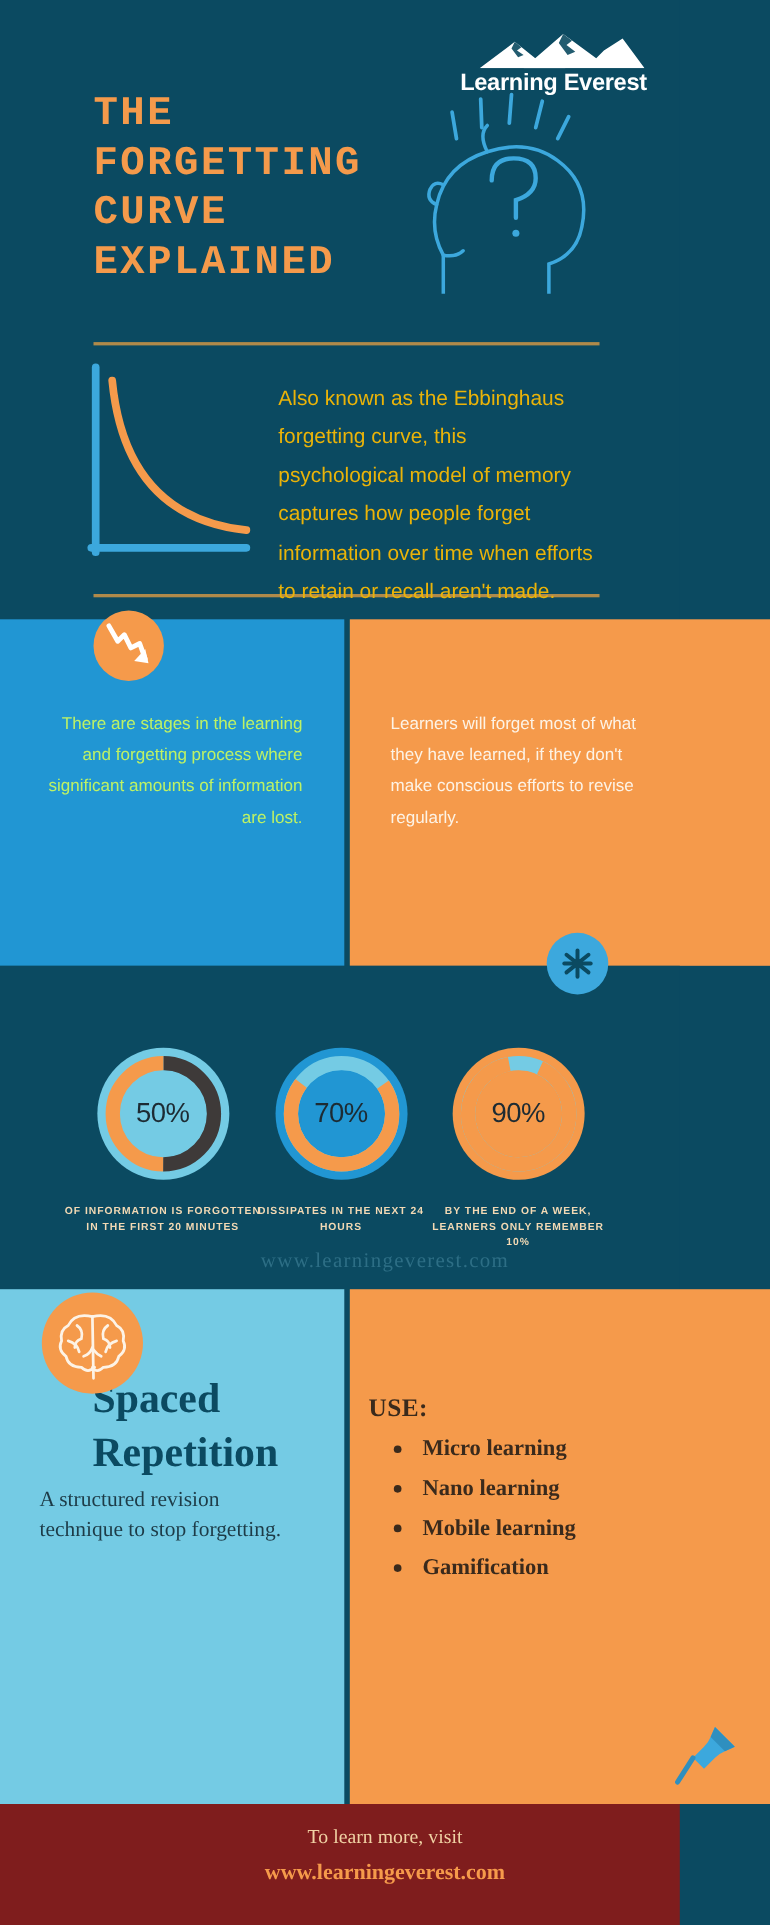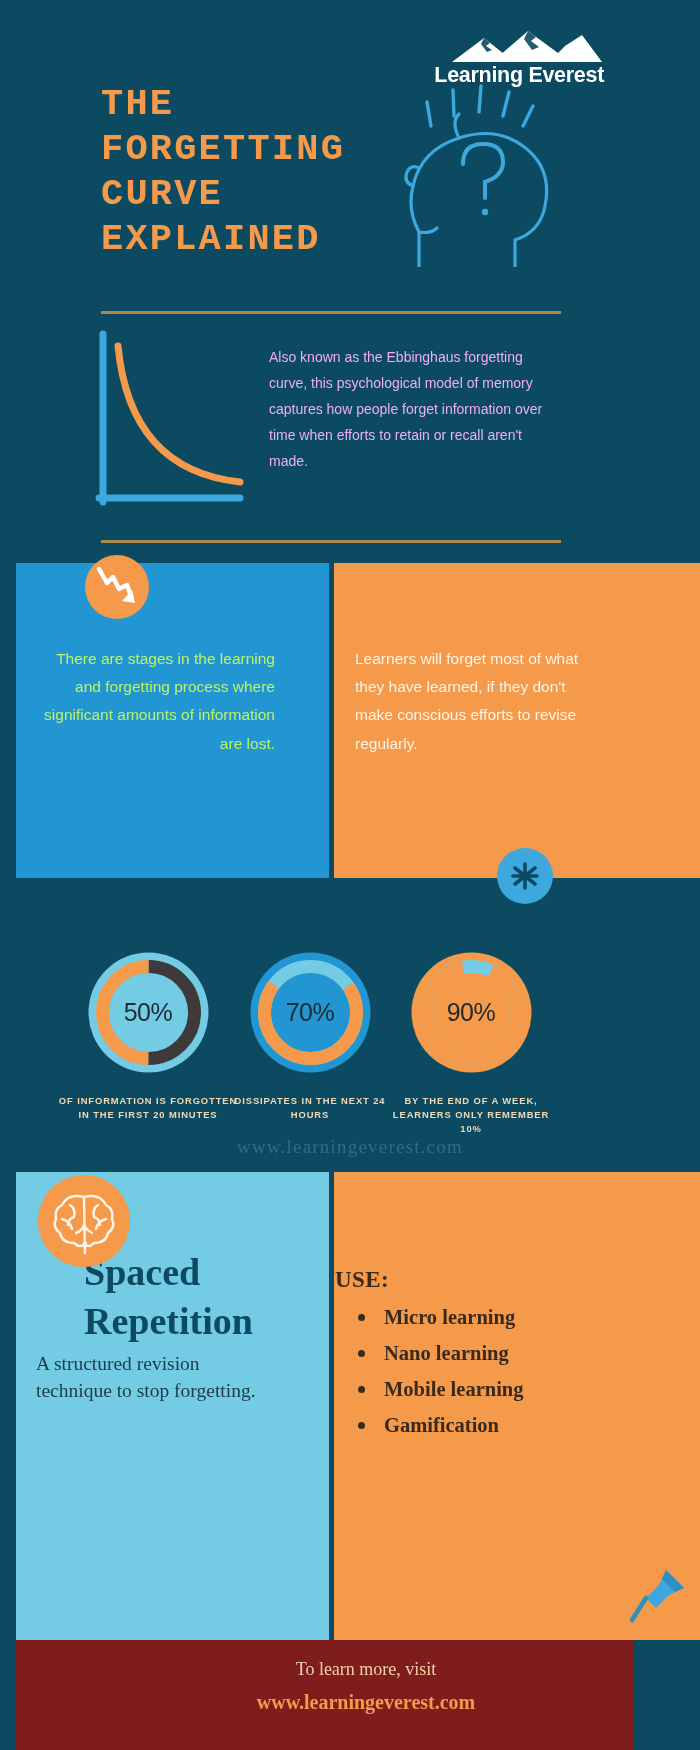--- a/index.html
+++ b/index.html
@@ -4,21 +4,21 @@
 <style>
   * { margin:0; padding:0; box-sizing:border-box; }
   html,body { background:#0b4a61; }
   body {
     width:700px; height:1750px; position:relative; overflow:hidden;
     font-family:"Liberation Sans", sans-serif;
     background:#0b4a61;
   }
 
   
-  .band { position:absolute; left:16px; width:618px; }
+  .band { position:absolute; left:0; width:618px; }
 
   
   #header { top:0; height:563px; background:#0b4a61; }
 
   #logo { position:absolute; right:30px; top:30px; width:200px; height:58px; }
   #logo .mtn { position:absolute; left:28px; top:0; width:170px; height:32px; }
   #logo .wordmark {
     position:absolute; left:0; bottom:0; width:200px;
     color:#ffffff; font-size:21.5px; font-weight:bold; letter-spacing:-0.3px;
     text-align:right; white-space:nowrap;
@@ -33,21 +33,21 @@
   #head-illustration { position:absolute; left:385px; top:82px; width:190px; height:185px; }
 
   .gold-rule { position:absolute; left:85px; width:460px; height:3px; background:#b08a4a; }
   #rule-top { top:311px; }
   #rule-bottom { top:540px; }
 
   #curve-chart { position:absolute; left:78px; top:330px; width:150px; height:180px; }
 
   #intro {
     position:absolute; left:253px; top:345px; width:290px;
-    color:#f0abfc; font-size:14px; line-height:1.85;
+    color:#eab308; font-size:19px; line-height:1.85;
   }
 
   
   #stageband { top:563px; height:315px; }
   #stageband .left  { position:absolute; left:0;     top:0; width:313px; height:315px; background:#2196d3; }
   #stageband .right { position:absolute; left:318px; top:0; width:382px; height:315px; background:#f59a4b; }
 
   .badge {
     position:absolute; border-radius:50%;
     display:flex; align-items:center; justify-content:center;

